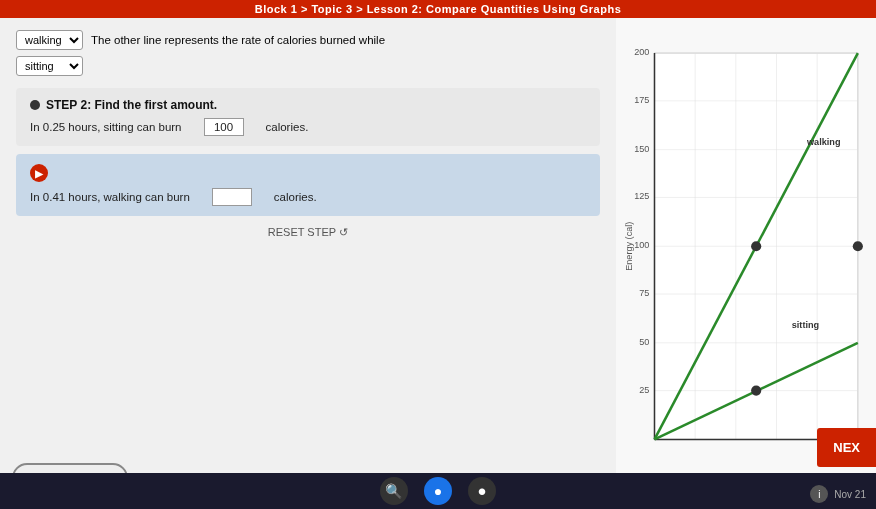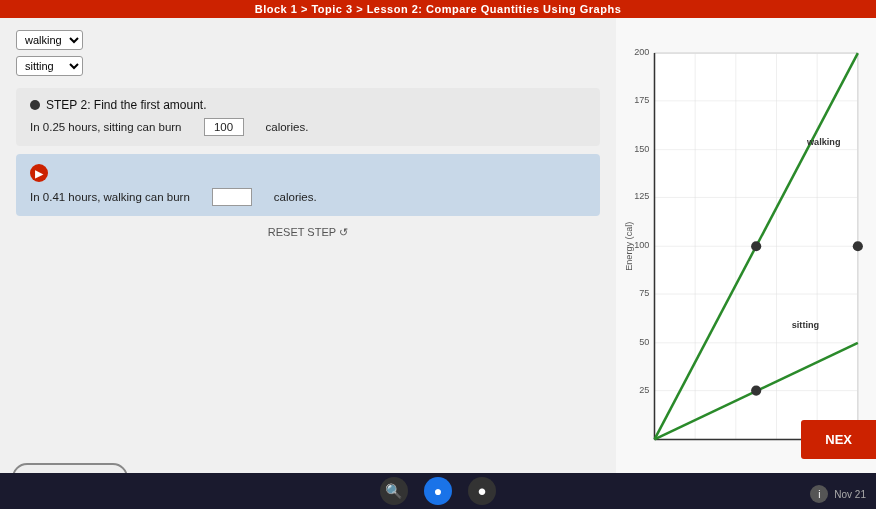--- a/index.html
+++ b/index.html
@@ -97,21 +97,21 @@
 
     .step-section {
       background: #e8e8e8;
       border-radius: 4px;
       padding: 10px 14px;
       margin-bottom: 8px;
     }
 
     .step-title {
       font-size: 12px;
-      font-weight: normal;
+      font-weight: bold;
       color: #111;
       margin-bottom: 6px;
       display: flex;
       align-items: center;
       gap: 6px;
     }
 
     .step-bullet {
       width: 10px;
       height: 10px;
@@ -301,20 +301,21 @@
 
   <div class="left-panel">
 
 
     <div class="dropdown-row">
       <select>
         <option>walking</option>
         <option>sitting</option>
         <option>running</option>
       </select>
+      <span>The other line represents the rate of calories burned while</span>
     </div>
 
     <div class="dropdown-row dropdown-row2">
       <select>
         <option>sitting</option>
         <option>walking</option>
       </select>
     </div>
 
     <div class="step-section">
@@ -392,21 +393,21 @@
 
       <circle cx="230" cy="200" r="5" fill="#333"></circle>
 
       <text x="180" y="100" font-size="9" fill="#333" font-weight="bold">walking</text>
       <text x="165" y="280" font-size="9" fill="#333" font-weight="bold">sitting</text>
     </svg>
   </div>
 
 </div>
 
-<div class="nex-btn" style="position:absolute;bottom:50px;right:0;background:#cc2200;color:white;padding:12px 24px;font-size:13px;font-weight:bold;cursor:pointer;border-radius:3px 0 0 3px;">NEX</div>
+<div class="nex-btn" style="position:absolute;bottom:42px;right:0;background:#cc2200;color:white;padding:12px 16px;font-size:13px;font-weight:bold;cursor:pointer;border-radius:3px 0 0 3px;">NEX</div>
 
 <div class="bottom-bar">
   <div class="bottom-icon">🔍</div>
   <div class="bottom-icon" style="background:#1a73e8;">●</div>
   <div class="bottom-icon">⏺</div>
   <div class="bottom-right">
     <div class="info-circle">i</div>
     <span>Nov 21</span>
   </div>
 </div>

